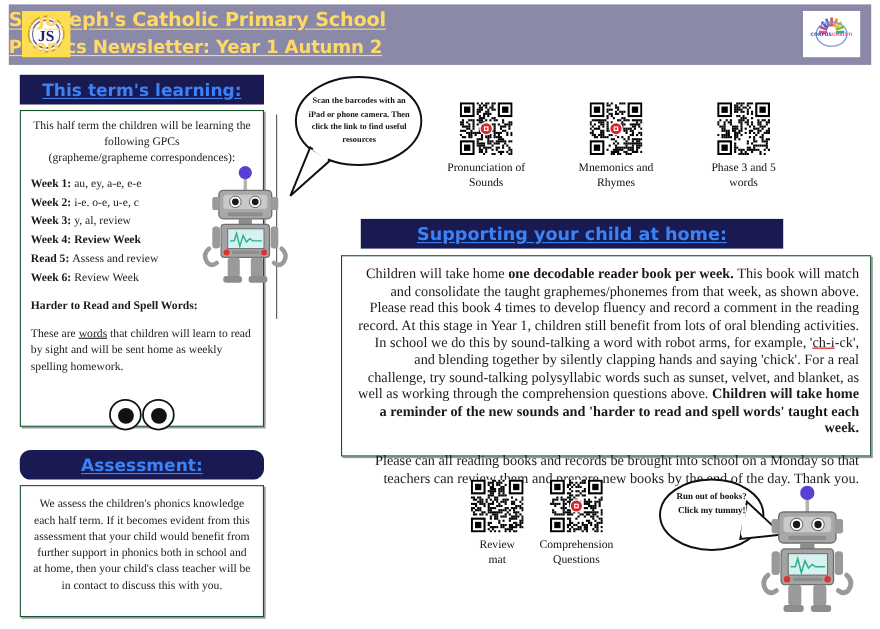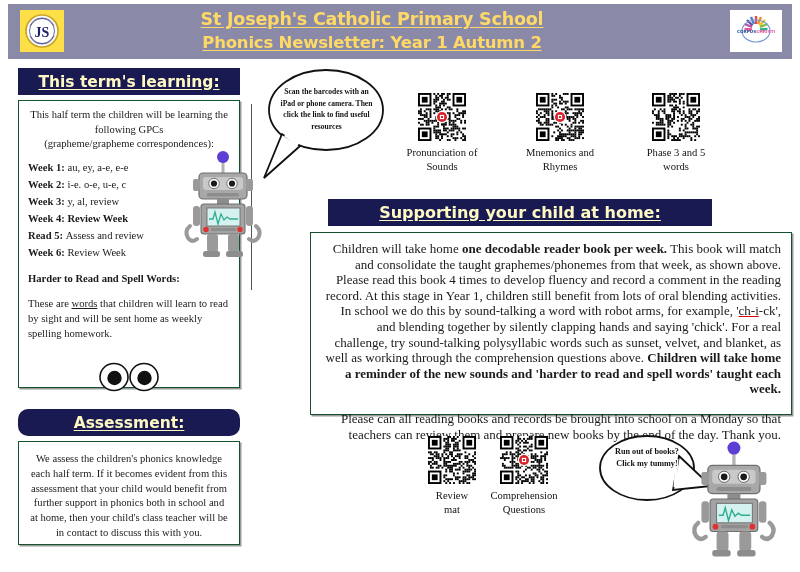--- a/index.html
+++ b/index.html
@@ -18,39 +18,39 @@
   .logo-left{
     position:absolute;left:12px;top:6px;width:44px;height:42px;
     background:#fde047;display:flex;align-items:center;justify-content:center;
   }
   .logo-right{
     position:absolute;right:10px;top:6px;width:52px;height:42px;
     background:#fff;display:flex;align-items:center;justify-content:center;
   }
   .header-titles{
     position:absolute;left:0;top:3px;width:728px;
-    text-align:center;
+    text-align:left;
   }
   .header-titles .line{
     color:#ffd966;
     font-family:"DejaVu Sans", sans-serif;
     font-size:17px;font-weight:bold;
     letter-spacing:-0.2px;
     line-height:24px;
     text-decoration:underline;
     text-underline-offset:2px;
     display:inline-block;
   }
   .header-titles .l1{font-size:17.5px;}
   .header-titles .l2{font-size:16.5px;}
   .hrow{display:block;}
 
   
   .banner{
-    background:#1a1a52;color:#fef9c3;
+    background:#1a1a52;color:#3b82f6;
     font-family:"DejaVu Sans", sans-serif;
     font-weight:bold;text-align:center;
     text-decoration:underline;text-underline-offset:2px;
     display:flex;align-items:center;justify-content:center;
     position:absolute;
   }
 
   
   .textbox{
     position:absolute;background:#fff;
@@ -69,21 +69,21 @@
   #box-term{left:18px;top:100px;width:222px;height:288px;}
   #box-term .inner{padding:7px 9px 0 9px;font-size:10.6px;line-height:14.6px;}
   .ctr{text-align:center;}
   .weeks{margin-top:9px;}
   .weeks div{margin-bottom:2.5px;}
   .wk{font-weight:bold;}
   .bold{font-weight:bold;}
   .u{text-decoration:underline;}
 
   #banner-assess{left:18px;top:409px;width:222px;height:27px;font-size:15.5px;border-radius:10px;}
-  #box-assess{left:18px;top:441px;width:222px;height:104px;}
+  #box-assess{left:18px;top:441px;width:222px;height:120px;}
   #box-assess .inner{padding:10px 10px 0 10px;font-size:10.6px;line-height:14.8px;text-align:center;}
 
   
   #banner-support{left:328px;top:199px;width:384px;height:27px;font-size:16px;}
   #box-support{left:310px;top:232px;width:482px;height:183px;}
   #box-support .inner{padding:8px 10px 0 10px;font-size:13px;line-height:15.6px;text-align:right;}
   #box-support p{margin:0 0 14px 0;}
 
   
   .qr-block{position:absolute;text-align:center;}

